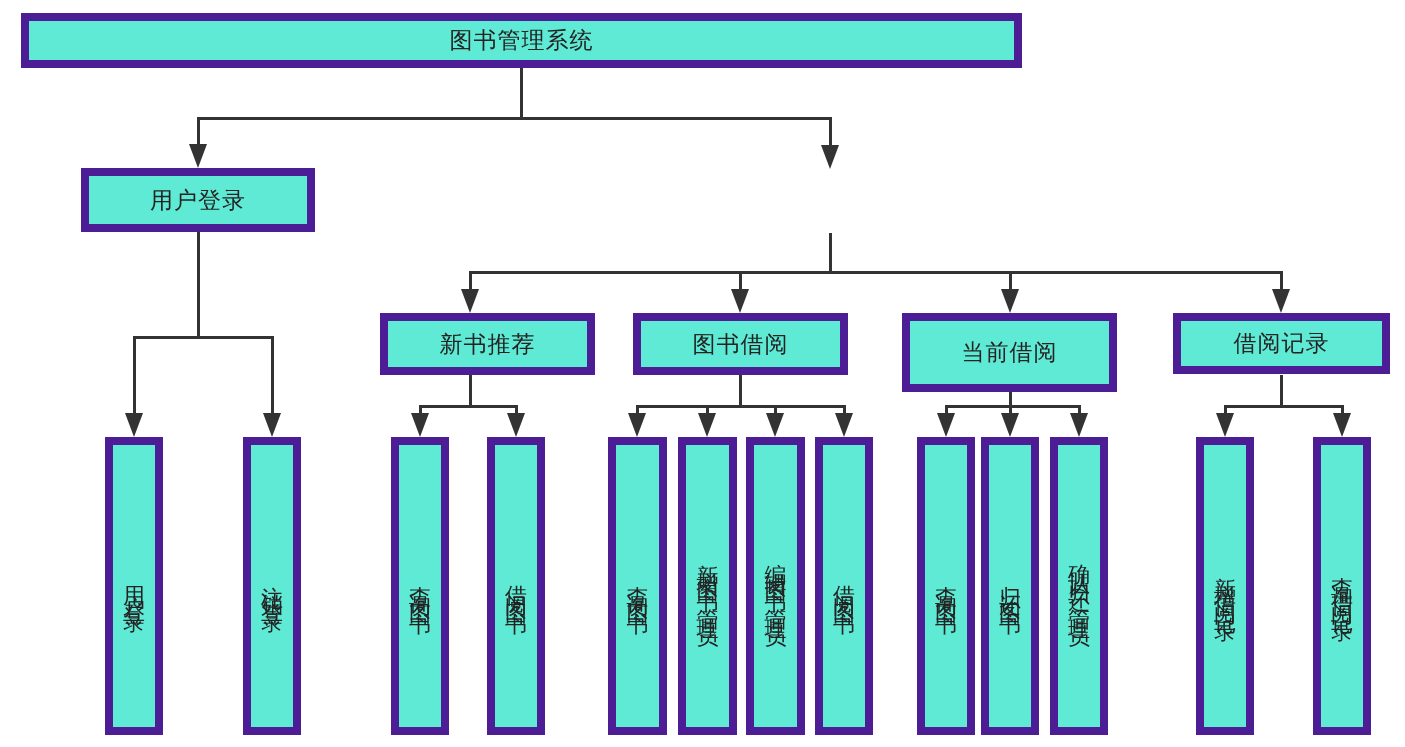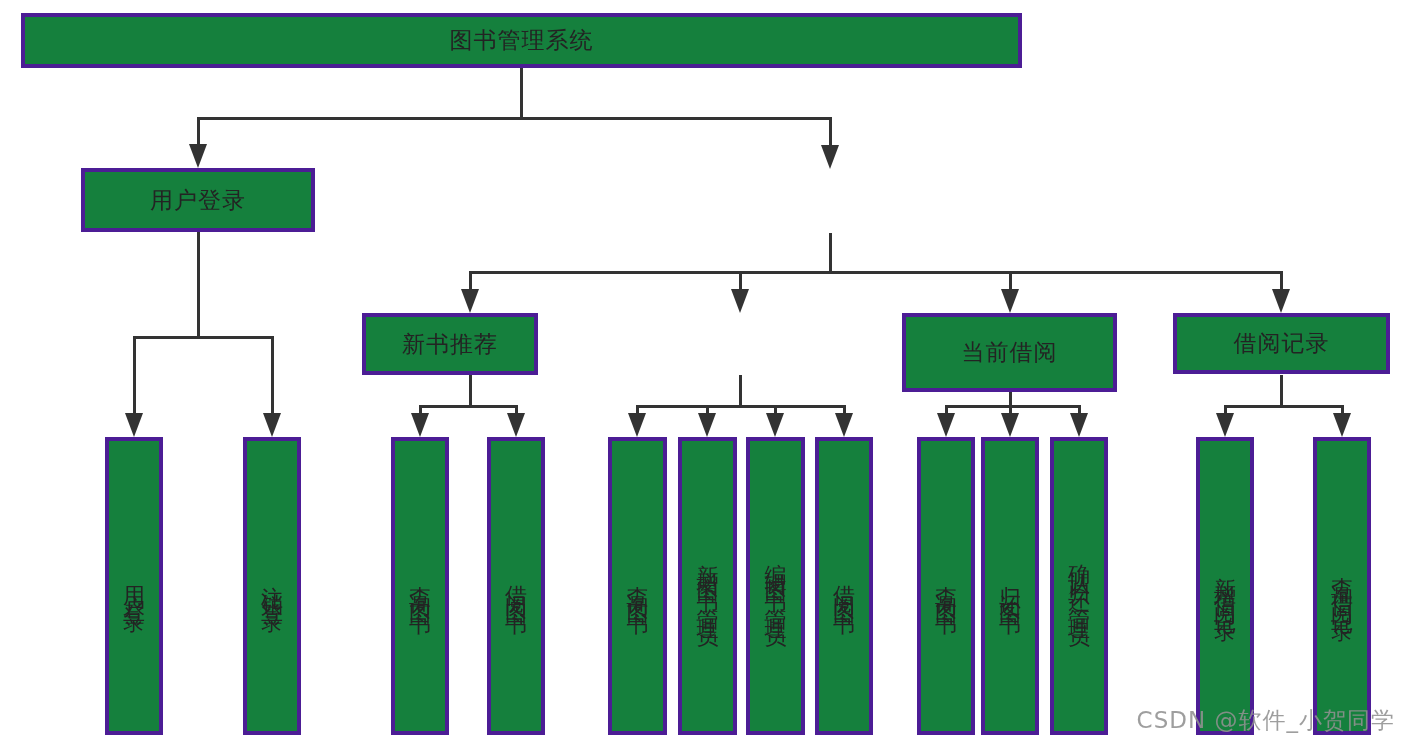--- a/index.html
+++ b/index.html
@@ -6,22 +6,22 @@
   html,body { background:#ffffff; }
   .canvas {
     position:relative;
     width:1405px; height:747px;
     background:#fff;
     overflow:hidden;
     font-family:"DejaVu Sans","Liberation Sans",sans-serif;
   }
   .box {
     position:absolute;
-    border:4px solid #4c1d95;
-    background:#15803d;
+    border:8px solid #4c1d95;
+    background:#5eead4;
     display:flex;
     align-items:center;
     justify-content:center;
     color:#232323;
     z-index:2;
   }
   .box.h { font-size:23px; letter-spacing:1px; white-space:nowrap; }
   .box.v {
     writing-mode:vertical-rl;
     text-orientation:mixed;
@@ -48,21 +48,22 @@
 </style>
 </head>
 <body>
 
 <div class="canvas">
 
   <div class="box h" style="left:21px;top:13px;width:1001px;height:55px">图书管理系统</div>
 
   <div class="box h" style="left:81px;top:168px;width:234px;height:64px">用户登录</div>
 
-  <div class="box h" style="left:362px;top:313px;width:176px;height:62px">新书推荐</div>
+  <div class="box h" style="left:380px;top:313px;width:215px;height:62px">新书推荐</div>
+  <div class="box h" style="left:633px;top:313px;width:215px;height:62px">图书借阅</div>
   <div class="box h" style="left:902px;top:313px;width:215px;height:79px">当前借阅</div>
   <div class="box h" style="left:1173px;top:313px;width:217px;height:61px">借阅记录</div>
 
   <div class="box v" style="left:105px;top:437px;width:58px;height:298px">用户登录</div>
   <div class="box v" style="left:243px;top:437px;width:58px;height:298px">注销登录</div>
 
   <div class="box v" style="left:391px;top:437px;width:58px;height:298px">查询图书</div>
   <div class="box v" style="left:487px;top:437px;width:58px;height:298px">借阅图书</div>
 
   <div class="box v" style="left:608px;top:437px;width:59px;height:298px">查询图书</div>
@@ -70,21 +71,20 @@
   <div class="box v" style="left:746px;top:437px;width:59px;height:298px">编辑图书（管理员）</div>
   <div class="box v" style="left:815px;top:437px;width:58px;height:298px">借阅图书</div>
 
   <div class="box v" style="left:917px;top:437px;width:58px;height:298px">查询图书</div>
   <div class="box v" style="left:981px;top:437px;width:58px;height:298px">归还图书</div>
   <div class="box v" style="left:1050px;top:437px;width:58px;height:298px">确认归还（管理员）</div>
 
   <div class="box v" style="left:1196px;top:437px;width:58px;height:298px">新增借阅记录</div>
   <div class="box v" style="left:1313px;top:437px;width:58px;height:298px">查询借阅记录</div>
 
-  <div class="watermark">CSDN @软件_小贺同学</div>
 <div class="stem" style="left: 519.5px; top: 68px; width: 3px; height: 52px; background: rgb(51, 51, 51);"></div>
     <div class="stem" style="left: 196.5px; top: 232px; width: 3px; height: 107px; background: rgb(51, 51, 51);"></div>
     <div class="stem" style="left: 828.5px; top: 233px; width: 3px; height: 41px; background: rgb(51, 51, 51);"></div>
     <div class="stem" style="left: 468.5px; top: 375px; width: 3px; height: 33px; background: rgb(51, 51, 51);"></div>
     <div class="stem" style="left: 738.5px; top: 375px; width: 3px; height: 33px; background: rgb(51, 51, 51);"></div>
     <div class="stem" style="left: 1008.5px; top: 375px; width: 3px; height: 33px; background: rgb(51, 51, 51);"></div>
     <div class="stem" style="left: 1279.5px; top: 375px; width: 3px; height: 33px; background: rgb(51, 51, 51);"></div>
     <div class="bar" style="left: 196.5px; top: 117px; width: 635px; height: 3px; background: rgb(51, 51, 51);"></div>
     <div class="bar" style="left: 132.5px; top: 336px; width: 141px; height: 3px; background: rgb(51, 51, 51);"></div>
     <div class="bar" style="left: 468.5px; top: 271px; width: 814px; height: 3px; background: rgb(51, 51, 51);"></div>

